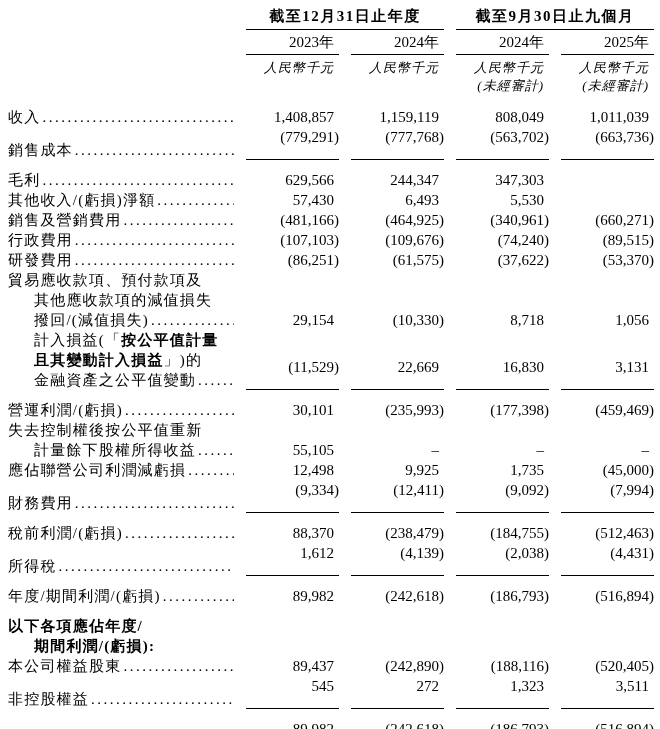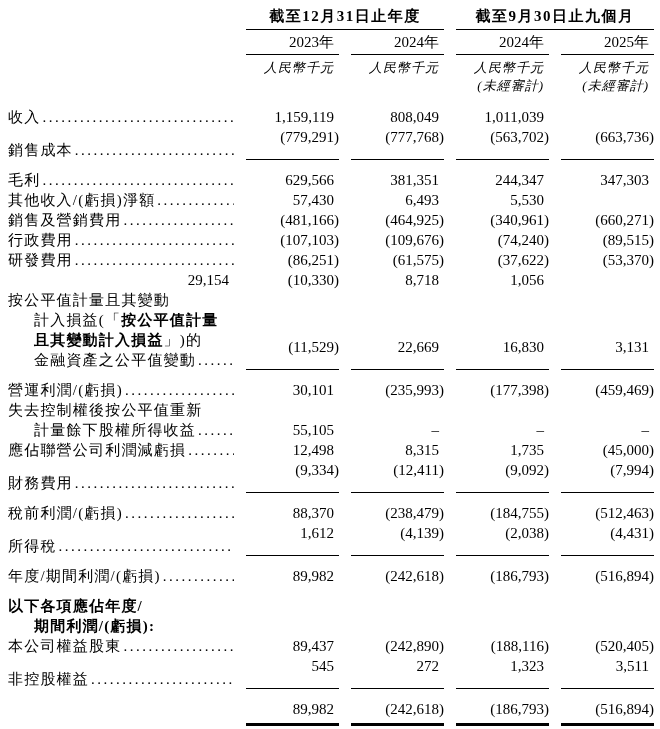--- a/index.html
+++ b/index.html
@@ -91,20 +91,21 @@
   </div>
 
   <div id="rows">
       <div class="grid row">
         <div class="cell label">
           <div class="lline">
             <span>收入</span>
             <span class="dots"></span>
           </div>
         </div>
+        <div class="cell val"><span>1,408,857</span><span class="ph">)</span></div>
         <div class="cell val"><span>1,159,119</span><span class="ph">)</span></div>
         <div class="cell val"><span>808,049</span><span class="ph">)</span></div>
         <div class="cell val"><span>1,011,039</span><span class="ph">)</span></div>
       </div>
       <div class="grid row">
         <div class="cell label">
           <div class="lline">
             <span>銷售成本</span>
             <span class="dots"></span>
           </div>
@@ -115,21 +116,20 @@
         <div class="cell val rule-single"><span>(663,736)</span></div>
       </div>
       <div class="grid row gap bold">
         <div class="cell label">
           <div class="lline">
             <span>毛利</span>
             <span class="dots"></span>
           </div>
         </div>
         <div class="cell val"><span>629,566</span><span class="ph">)</span></div>
-        <div class="cell val"><span>381,351</span><span class="ph">)</span></div>
         <div class="cell val"><span>244,347</span><span class="ph">)</span></div>
         <div class="cell val"><span>347,303</span><span class="ph">)</span></div>
       </div>
       <div class="grid row">
         <div class="cell label">
           <div class="lline">
             <span>其他收入/(虧損)淨額</span>
             <span class="dots"></span>
           </div>
         </div>
@@ -167,30 +167,39 @@
             <span>研發費用</span>
             <span class="dots"></span>
           </div>
         </div>
         <div class="cell val"><span>(86,251)</span></div>
         <div class="cell val"><span>(61,575)</span></div>
         <div class="cell val"><span>(37,622)</span></div>
         <div class="cell val"><span>(53,370)</span></div>
       </div>
       <div class="grid row">
+        <div class="cell label">
+          <div class="lline">
+            <span>貿易應收款項、預付款項及</span>
+          </div>
+          <div class="lline ind">
+            <span>其他應收款項的減值損失</span>
+          </div>
+          <div class="lline ind">
+            <span>撥回/(減值損失)</span>
+            <span class="dots"></span>
+          </div>
+        </div>
         <div class="cell val"><span>29,154</span><span class="ph">)</span></div>
         <div class="cell val"><span>(10,330)</span></div>
         <div class="cell val"><span>8,718</span><span class="ph">)</span></div>
         <div class="cell val"><span>1,056</span><span class="ph">)</span></div>
       </div>
       <div class="grid row">
         <div class="cell label">
-          <div class="lline">
-            <span>按公平值計量且其變動</span>
-          </div>
           <div class="lline ind">
             <span>計入損益(「</span>
             <span class="b">按公平值計量</span>
           </div>
           <div class="lline ind">
             <span class="b">且其變動計入損益</span>
             <span>」)的</span>
           </div>
           <div class="lline ind">
             <span>金融資產之公平值變動</span>
@@ -230,21 +239,21 @@
         <div class="cell val"><span>–</span><span class="ph">)</span></div>
       </div>
       <div class="grid row">
         <div class="cell label">
           <div class="lline">
             <span>應佔聯營公司利潤減虧損</span>
             <span class="dots"></span>
           </div>
         </div>
         <div class="cell val"><span>12,498</span><span class="ph">)</span></div>
-        <div class="cell val"><span>8,315</span><span class="ph">)</span></div>
+        <div class="cell val"><span>9,925</span><span class="ph">)</span></div>
         <div class="cell val"><span>1,735</span><span class="ph">)</span></div>
         <div class="cell val"><span>(45,000)</span></div>
       </div>
       <div class="grid row">
         <div class="cell label">
           <div class="lline">
             <span>財務費用</span>
             <span class="dots"></span>
           </div>
         </div>

